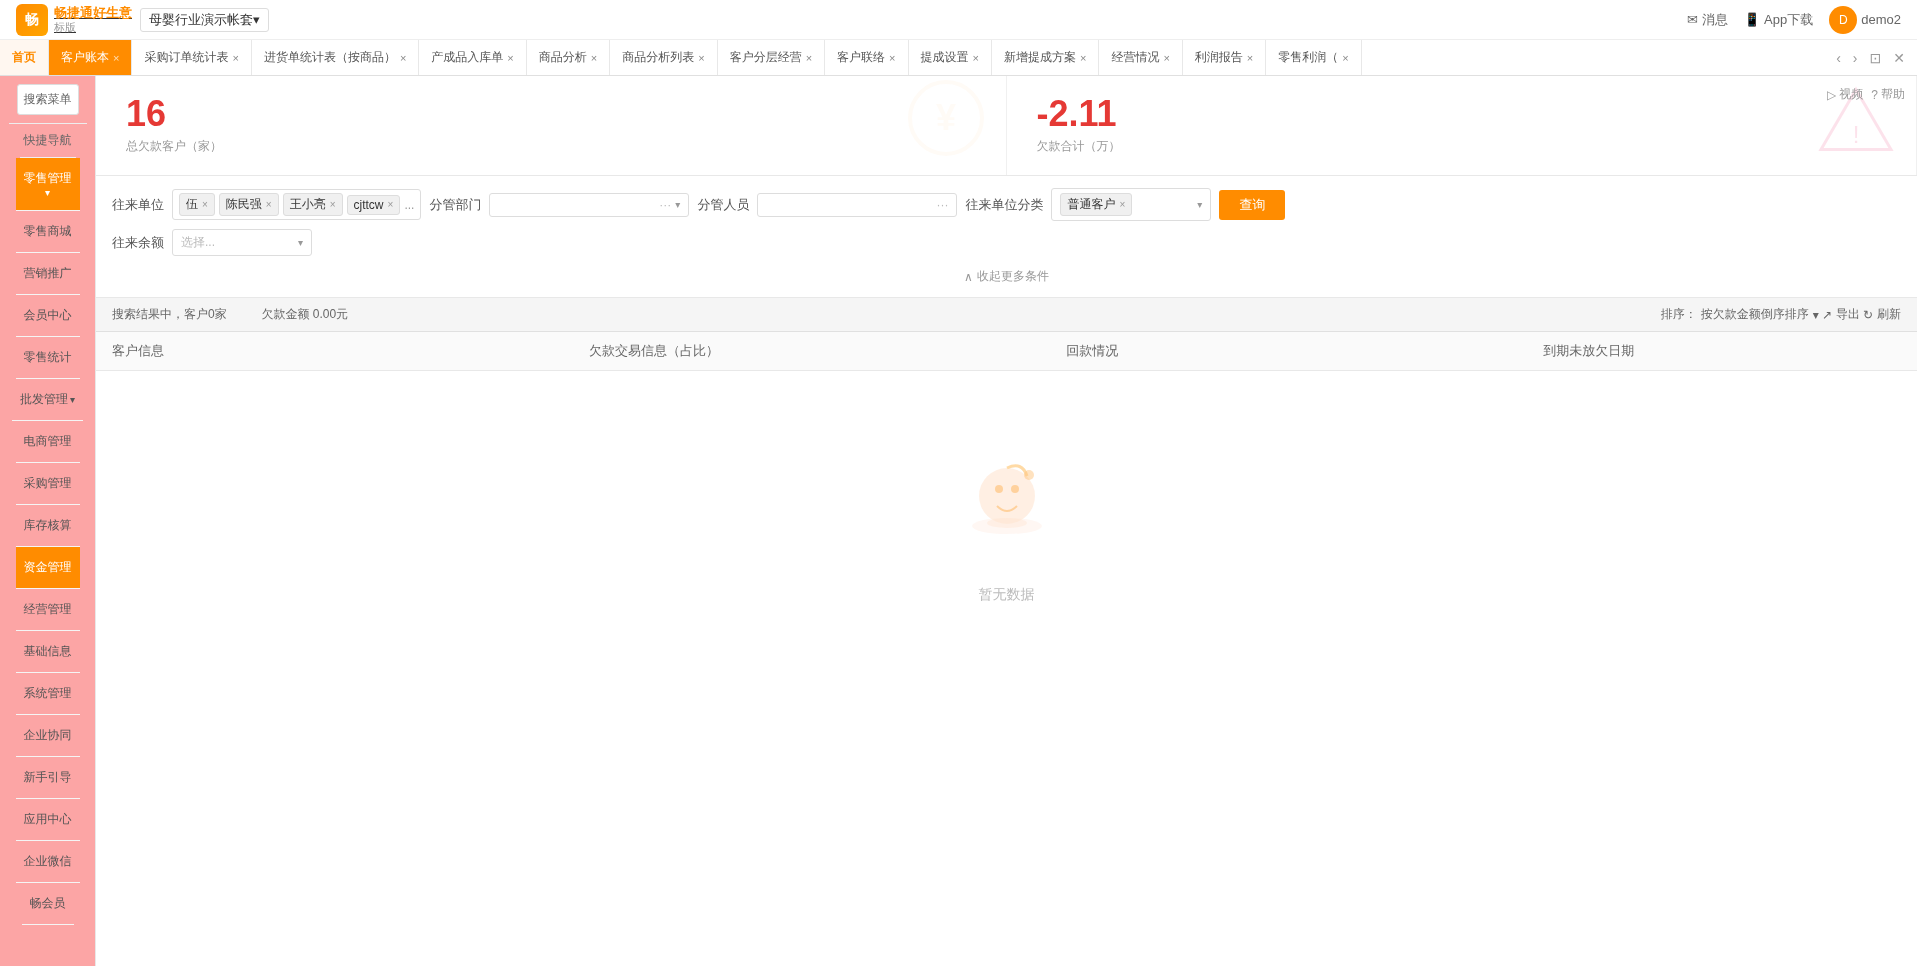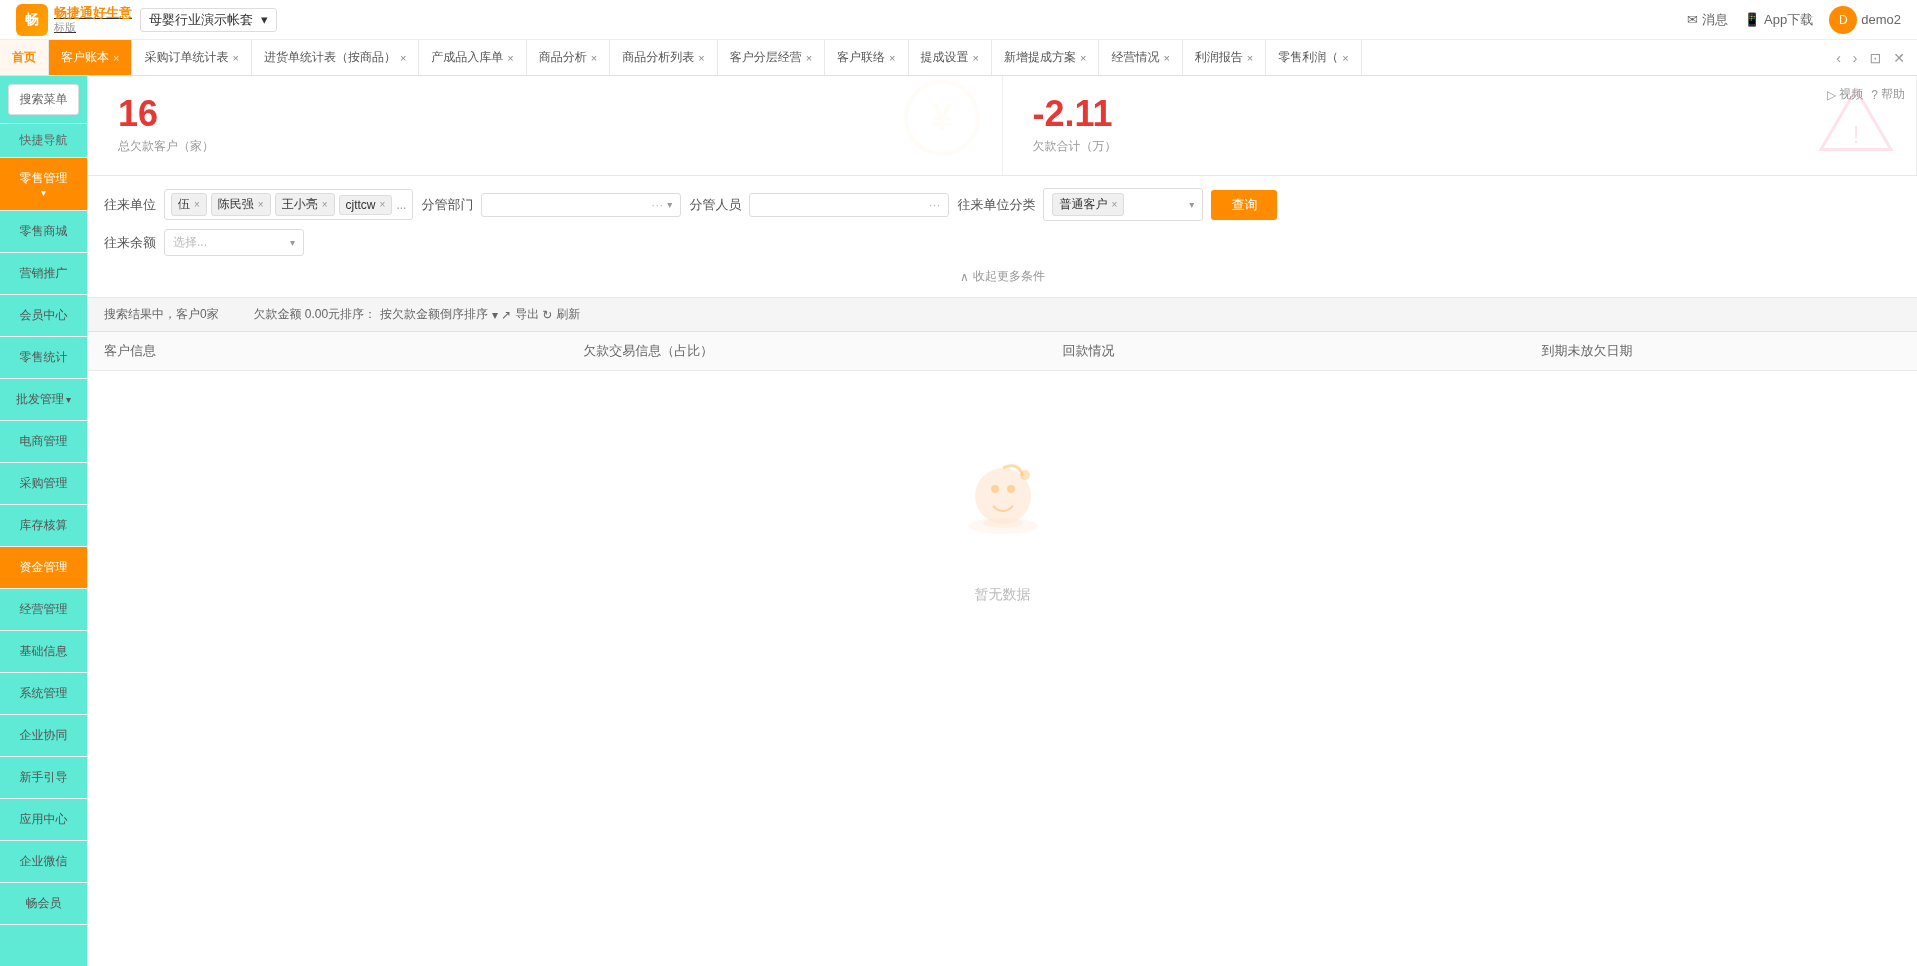--- a/index.html
+++ b/index.html
@@ -12,21 +12,21 @@
       display: flex;
       align-items: center;
       justify-content: space-between;
       padding: 0 16px;
       border-bottom: 1px solid #eee;
       flex-shrink: 0;
     }
     .top-header-left { display: flex; align-items: center; gap: 8px; }
     .logo-area { display: flex; align-items: center; gap: 6px; }
     .logo-icon { width: 32px; height: 32px; background: linear-gradient(135deg, #ff8c00, #ffa500); border-radius: 6px; display: flex; align-items: center; justify-content: center; color: white; font-weight: bold; font-size: 14px; }
-    .store-selector { display: flex; align-items: center; gap: 8px; font-size: 13px; color: #333; cursor: pointer; border: 1px solid #ddd; padding: 2px 8px; border-radius: 3px; }
+    .store-selector { display: flex; align-items: center; gap: 0; font-size: 13px; color: #333; cursor: pointer; border: 1px solid #ddd; padding: 2px 8px; border-radius: 3px; }
     .top-header-right { display: flex; align-items: center; gap: 16px; }
     .header-btn { display: flex; align-items: center; gap: 4px; font-size: 13px; color: #666; cursor: pointer; }
     .avatar { width: 28px; height: 28px; border-radius: 50%; background: #ff8c00; display: flex; align-items: center; justify-content: center; color: white; font-size: 12px; }
 
     
     .tab-bar {
       background: #fff;
       height: 36px;
       display: flex;
       align-items: center;
@@ -55,27 +55,28 @@
 
     
     .main-layout {
       display: flex;
       flex: 1;
       overflow: hidden;
     }
 
     
     .sidebar {
-      width: 88px;
-      background: #5eead4;
+      width: 96px;
+      background: #fca5a5;
       border-right: 1px solid #e8e8e8;
       display: flex;
       flex-direction: column;
       flex-shrink: 0;
       overflow-y: auto;
+      align-items: center;
     }
     .sidebar-search {
       padding: 8px;
       border-bottom: 1px solid #eee;
     }
     .sidebar-search-btn {
       width: 100%;
       padding: 6px;
       background: #fff;
       border: 1px solid #ddd;
@@ -196,21 +197,21 @@
       font-size: 13px;
       cursor: pointer;
     }
 
     
     .results-bar {
       background: #f5f5f5;
       padding: 8px 16px;
       display: flex;
       align-items: center;
-      justify-content: flex-start;
+      justify-content: space-between;
       font-size: 12px;
       color: #666;
       border-bottom: 1px solid #e0e0e0;
       flex-shrink: 0;
     }
     .results-actions { display: flex; align-items: center; gap: 3px; }
     .results-action { display: flex; align-items: center; gap: 4px; color: #666; cursor: pointer; }
     .sort-select { display: flex; align-items: center; gap: 4px; cursor: pointer; }
 
     

